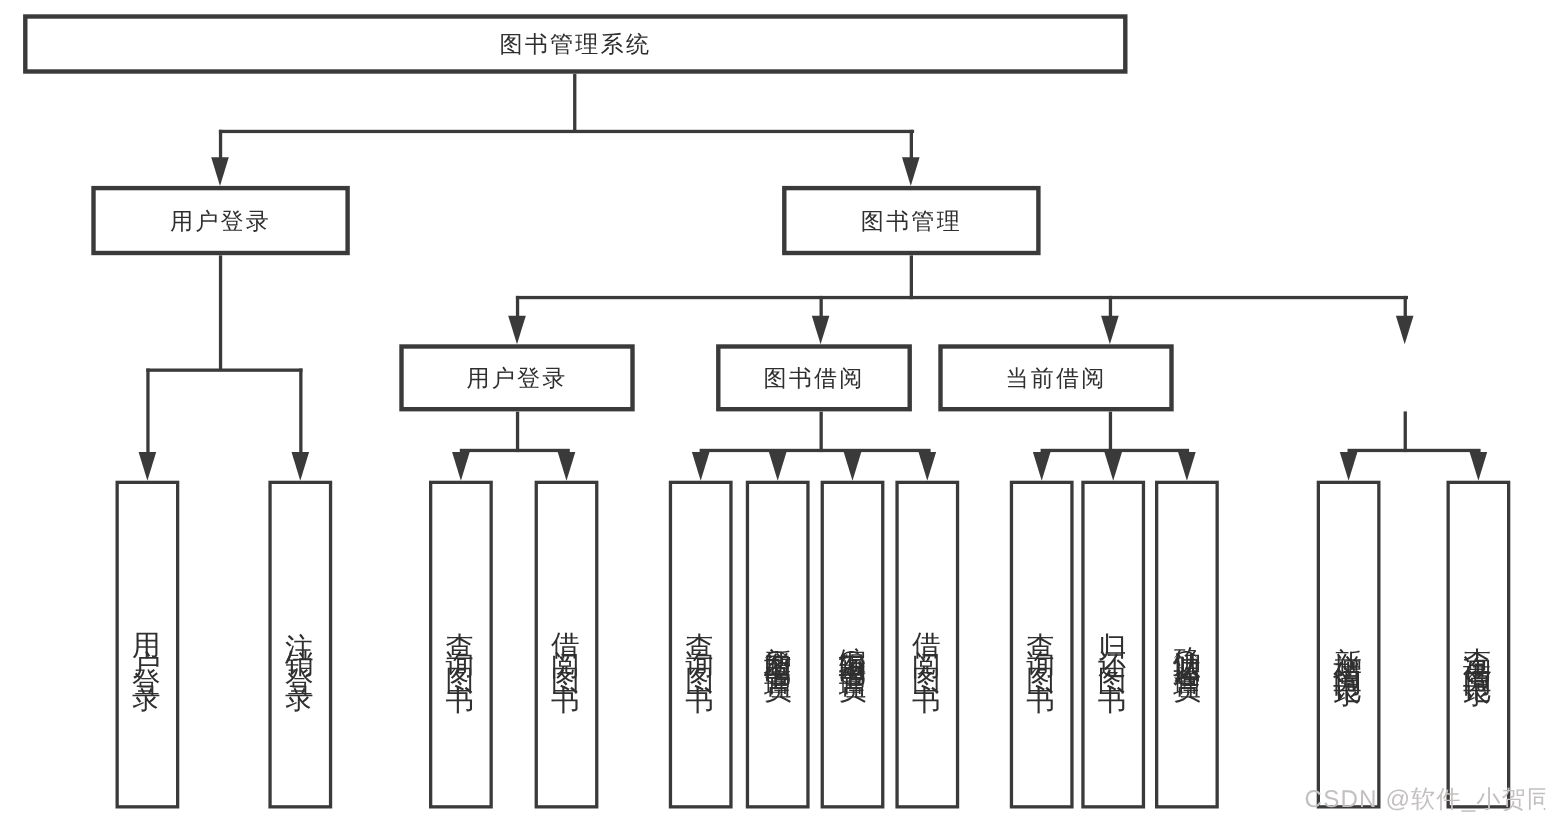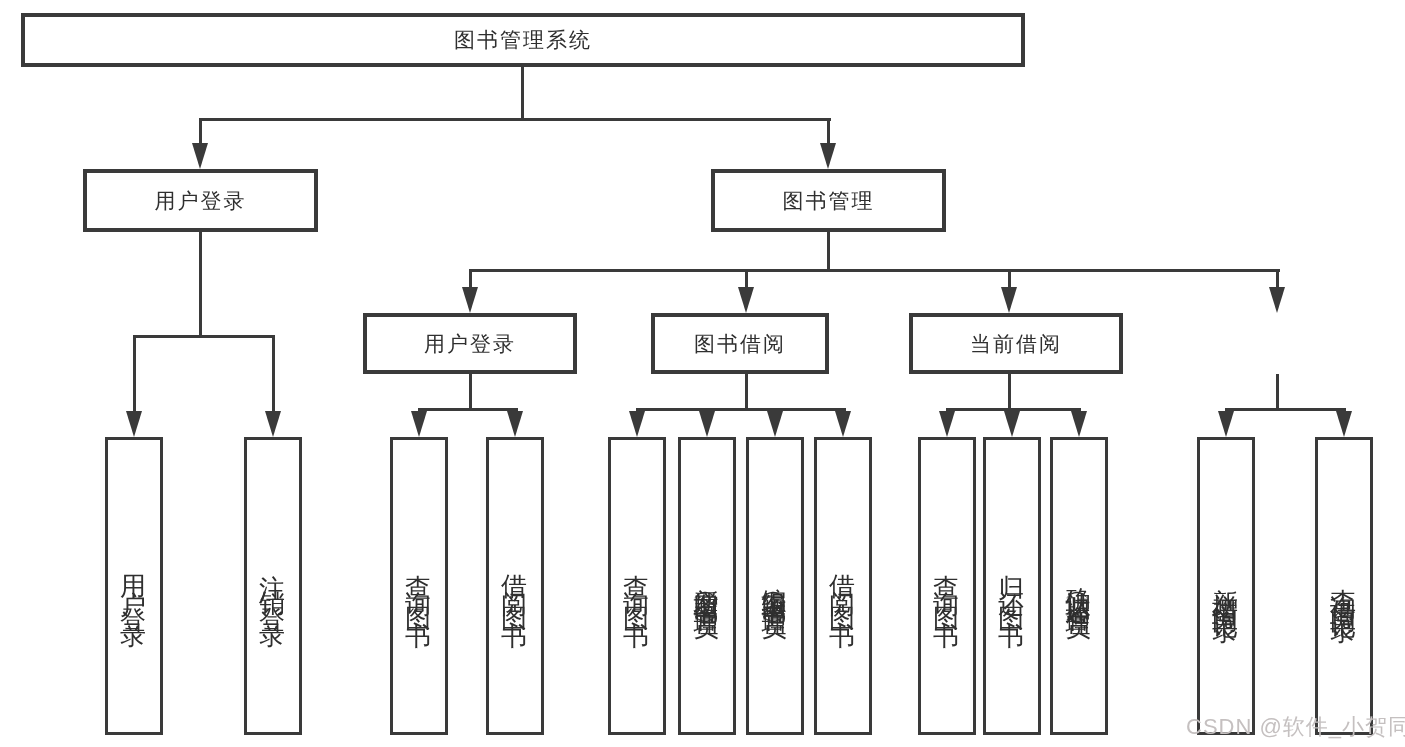--- a/index.html
+++ b/index.html
@@ -72,21 +72,21 @@
   <div class="arrow" style="left:738px; top:287px;"></div>
   <div class="arrow" style="left:1001px; top:287px;"></div>
   <div class="arrow" style="left:1269px; top:287px;"></div>
 
   <div class="node" style="left:363px; top:313px; width:214px; height:61px;">
     <span>用户登录</span>
   </div>
   <div class="node" style="left:639px; top:313px; width:178px; height:61px;margin-left:12px;">
     <span>图书借阅</span>
   </div>
-  <div class="node" style="left:909px; top:313px; width:214px; height:61px;">
+  <div class="node" style="left:853px; top:313px; width:214px; height:61px;">
     <span>当前借阅</span>
   </div>
 
   <div class="vline" style="left:469px; top:374px; height:37px;"></div>
   <div class="hline" style="left:418px; top:408px; width:100px;"></div>
   <div class="arrow" style="left:411px; top:411px;"></div>
   <div class="arrow" style="left:507px; top:411px;"></div>
 
   <div class="vline" style="left:745px; top:374px; height:37px;"></div>
   <div class="hline" style="left:636px; top:408px; width:210px;"></div>

